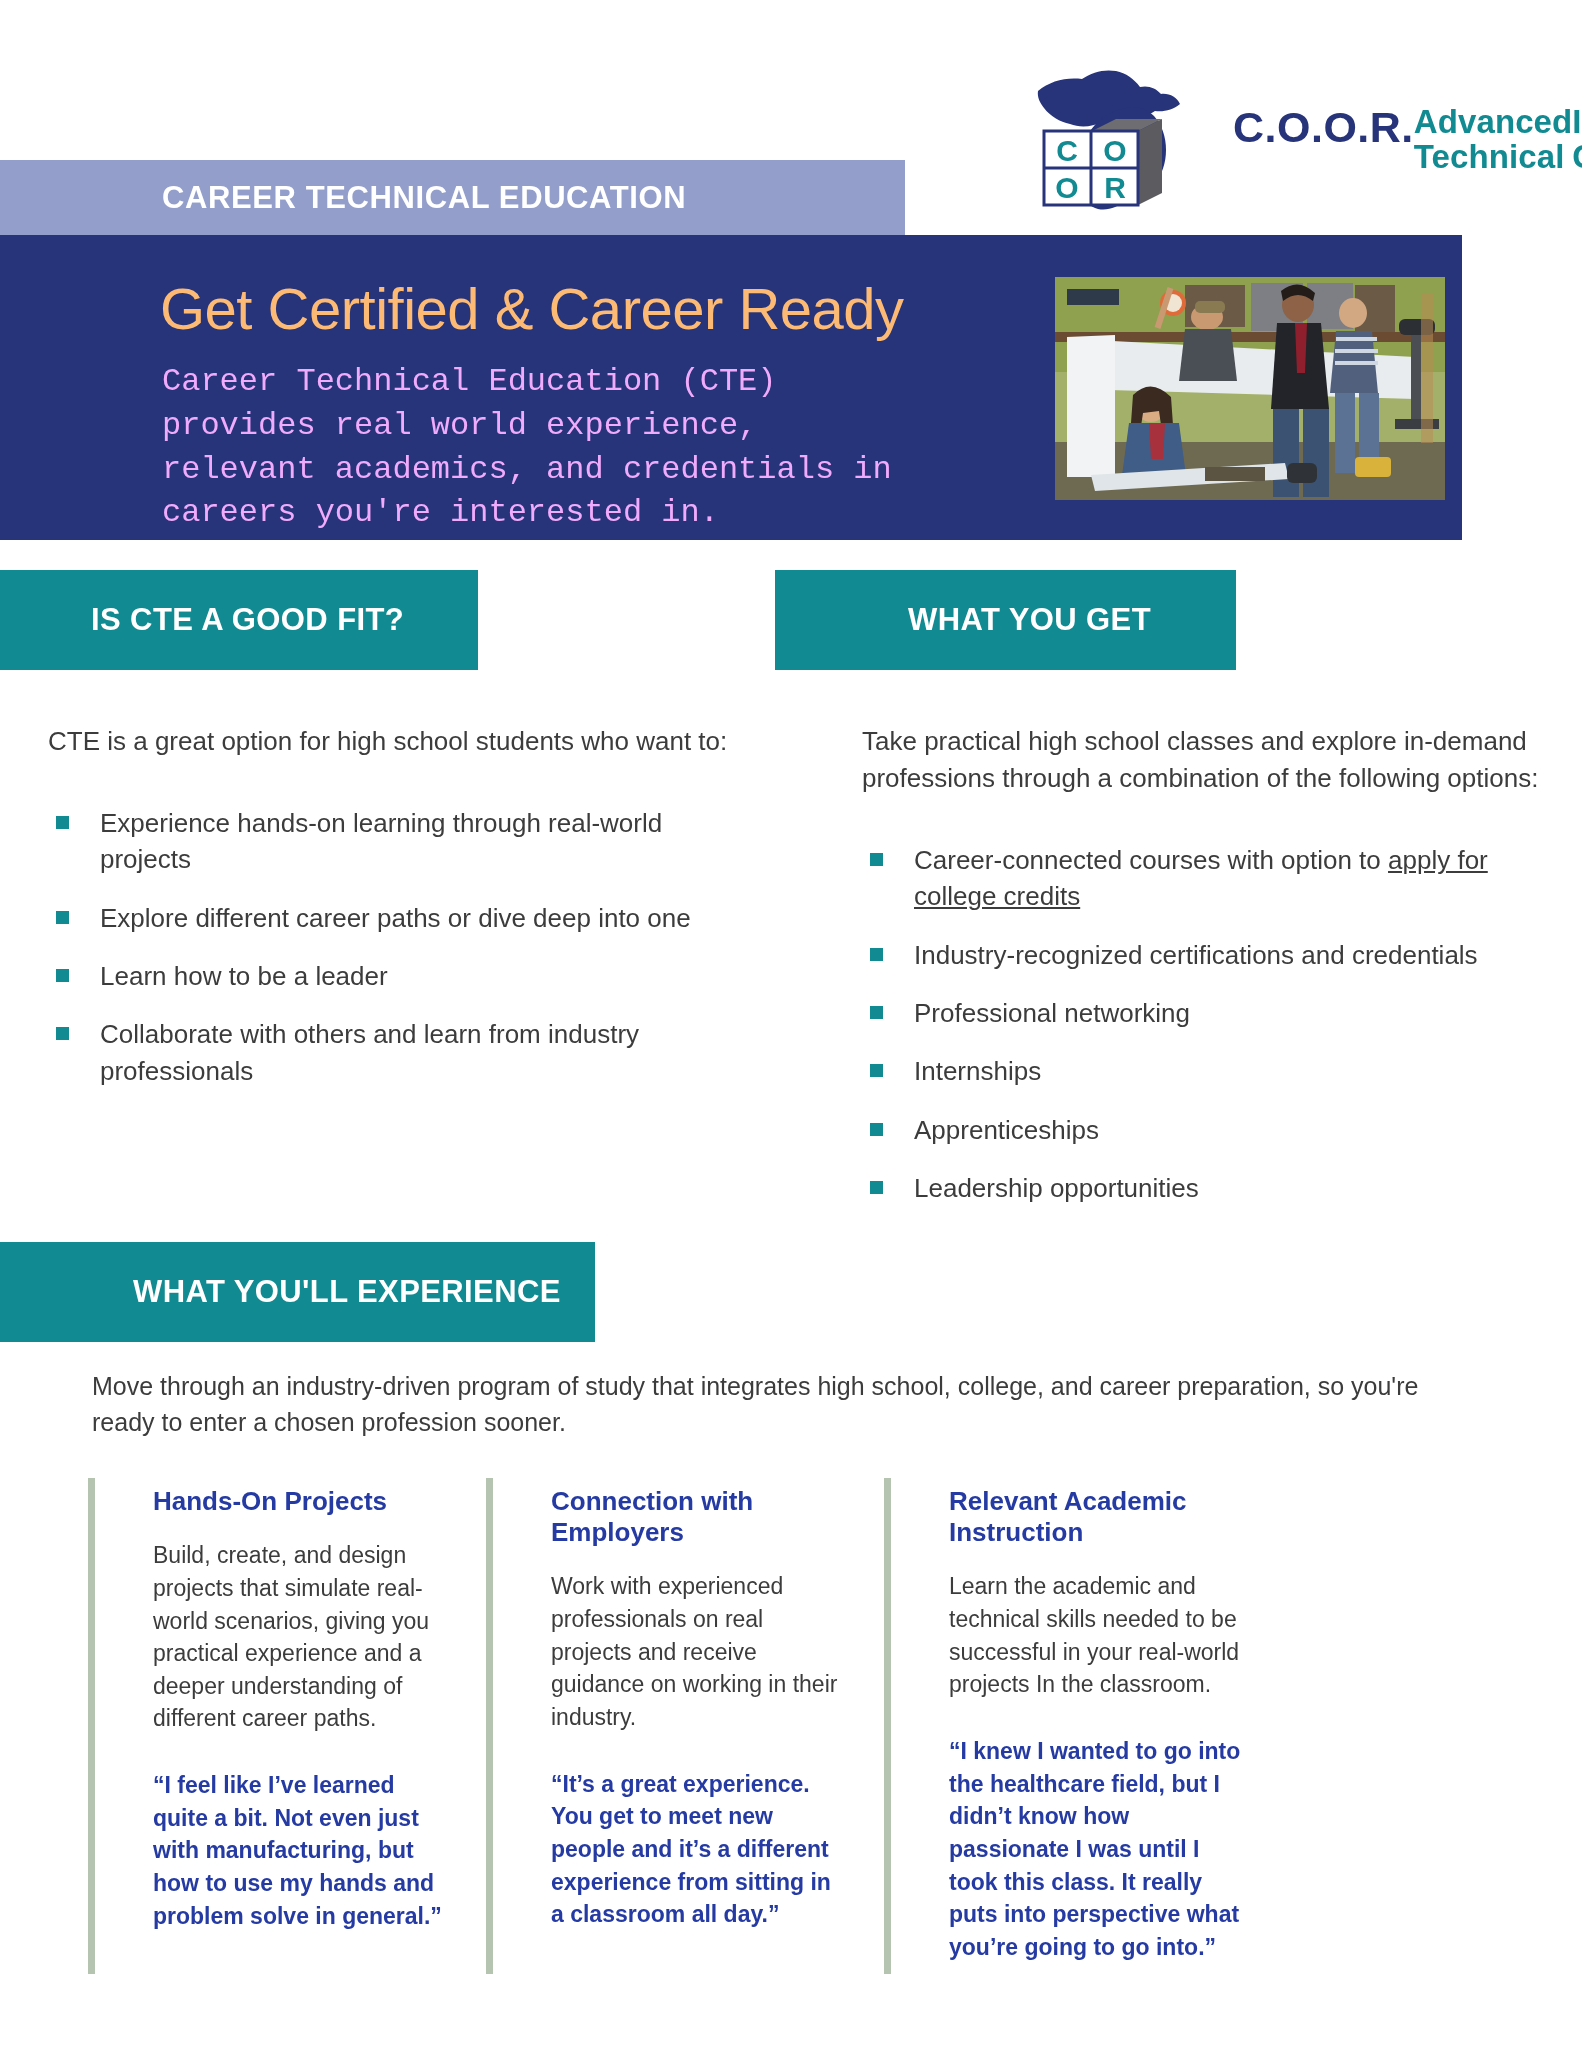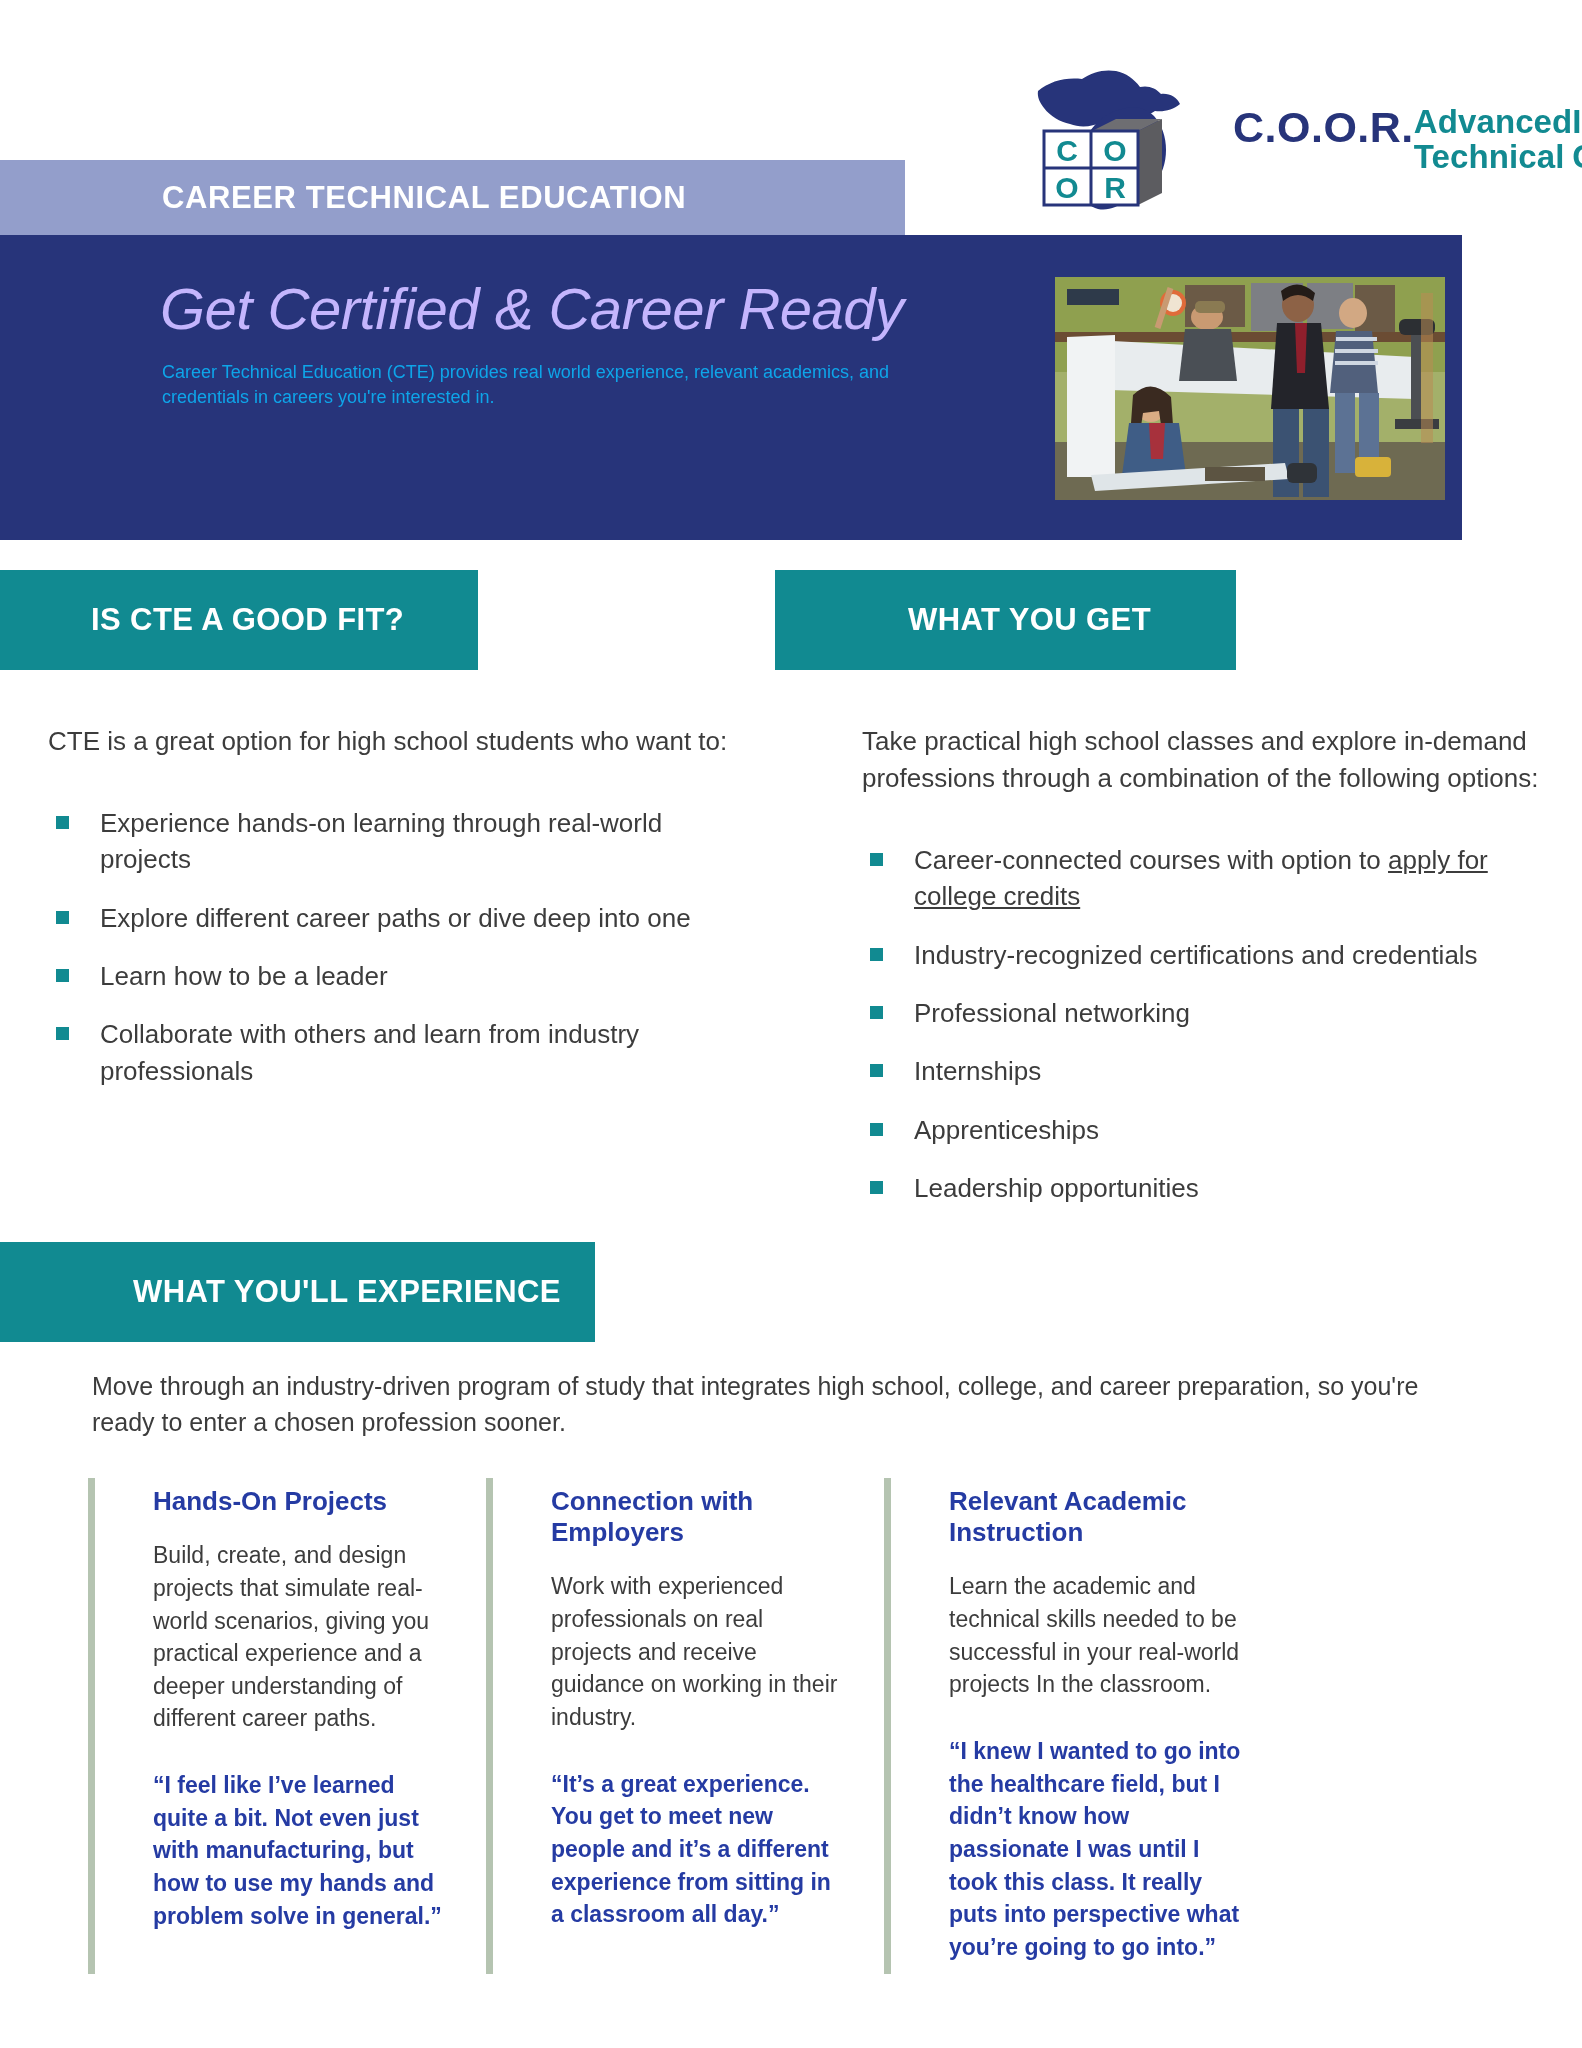--- a/index.html
+++ b/index.html
@@ -61,34 +61,34 @@
   
   .hero {
     position: absolute;
     top: 235px; left: 0;
     width: 1462px; height: 305px;
     background: #27347a;
   }
   .hero-title {
     position: absolute;
     top: 40px; left: 160px;
-    color: #c4b5fd;
+    color: #fdba74;
     font-size: 58px;
     font-weight: normal;
     letter-spacing: -0.5px;
     white-space: nowrap;
-    font-style: italic;
   }
   .hero-sub {
     position: absolute;
     top: 125px; left: 162px;
     width: 740px;
-    color: #0ea5e9;
-    font-size: 18px;
+    color: #f0abfc;
+    font-size: 32px;
     line-height: 1.37;
+    font-family: Liberation Mono, monospace;
   }
   .hero-photo {
     position: absolute;
     top: 42px; left: 1055px;
     width: 390px; height: 223px;
     overflow: hidden;
     background: #8a9a55;
   }
   .hero-photo svg { display:block; width:100%; height:100%; }
 

